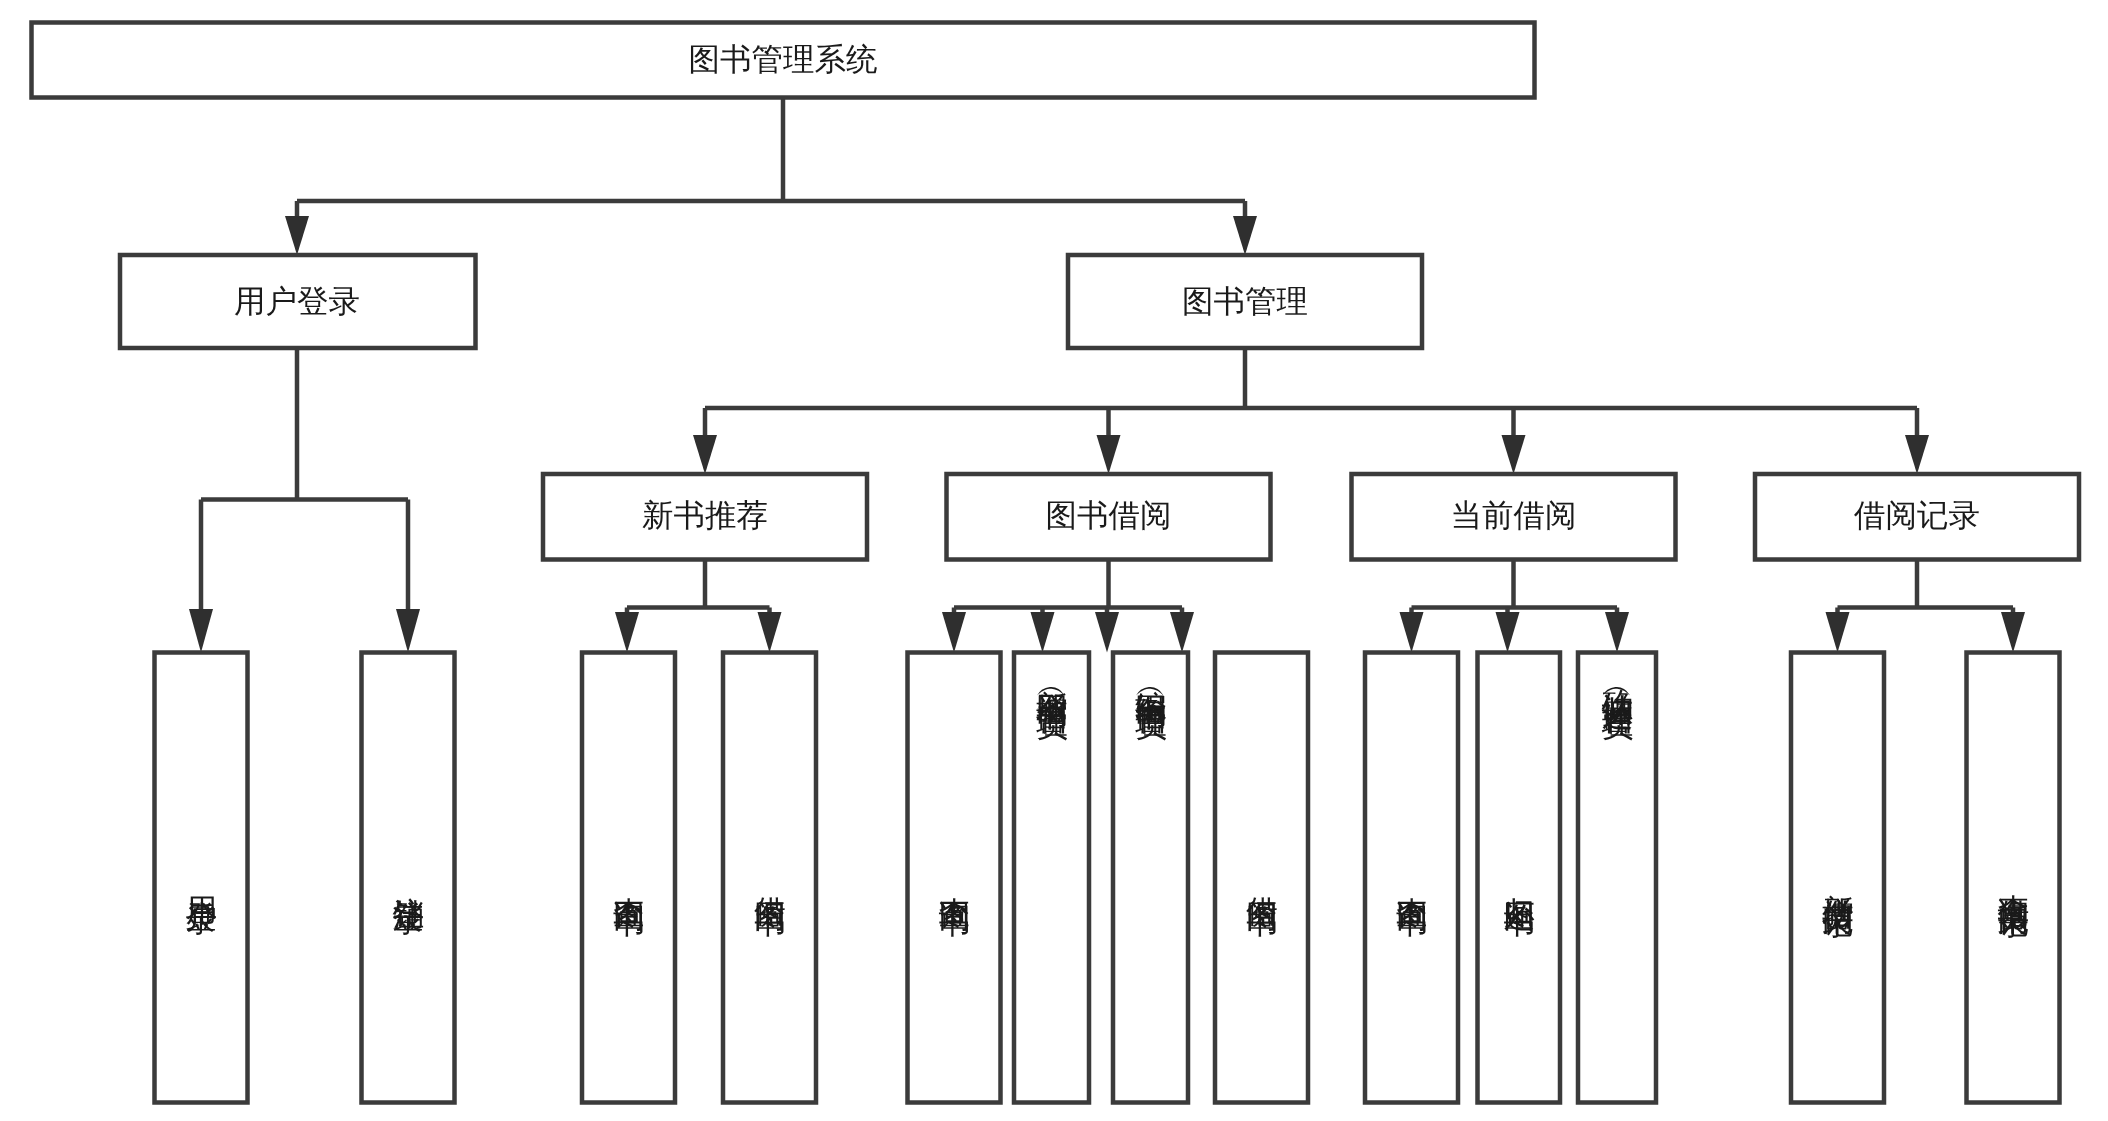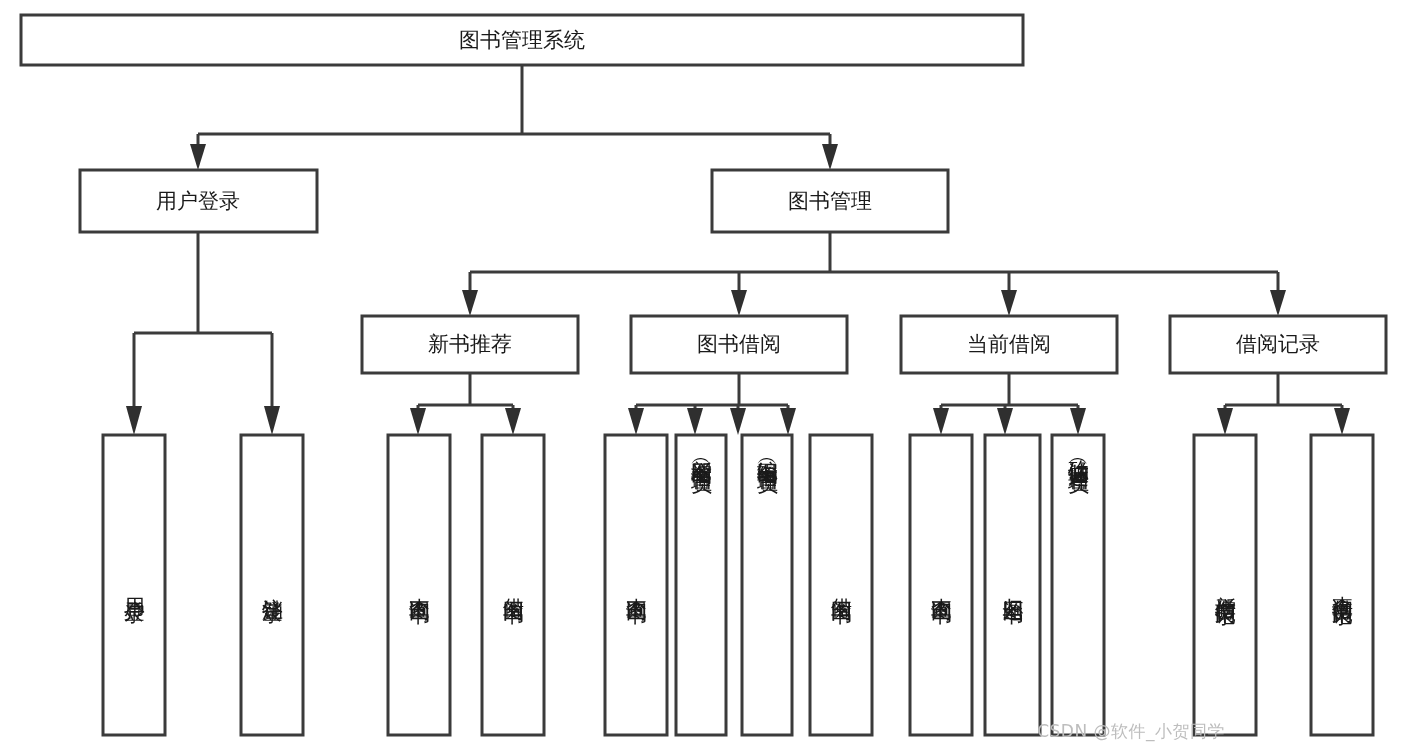--- a/index.html
+++ b/index.html
@@ -203,14 +203,13 @@
   <div class="leaf-label" style="left:605px;  top:435px; width:62px; height:300px;">查询图书</div>
   <div class="leaf-label" style="left:676px;  top:435px; width:50px; height:300px; justify-content:flex-start; padding-top:8px; box-sizing:border-box;">新增图书（管理员）</div>
   <div class="leaf-label" style="left:742px;  top:435px; width:50px; height:300px; justify-content:flex-start; padding-top:8px; box-sizing:border-box;">编辑图书（管理员）</div>
   <div class="leaf-label" style="left:810px;  top:435px; width:62px; height:300px;">借阅图书</div>
   <div class="leaf-label" style="left:910px;  top:435px; width:62px; height:300px;">查询图书</div>
   <div class="leaf-label" style="left:985px;  top:435px; width:55px; height:300px;">归还图书</div>
   <div class="leaf-label" style="left:1052px; top:435px; width:52px; height:300px; justify-content:flex-start; padding-top:8px; box-sizing:border-box;">确认归还（管理员）</div>
   <div class="leaf-label" style="left:1194px; top:435px; width:62px; height:300px;">新增借阅记录</div>
   <div class="leaf-label" style="left:1311px; top:435px; width:62px; height:300px;">查询借阅记录</div>
 
-  <div id="watermark">CSDN @软件_小贺同学</div>
 </div>
 
 </body></html>

